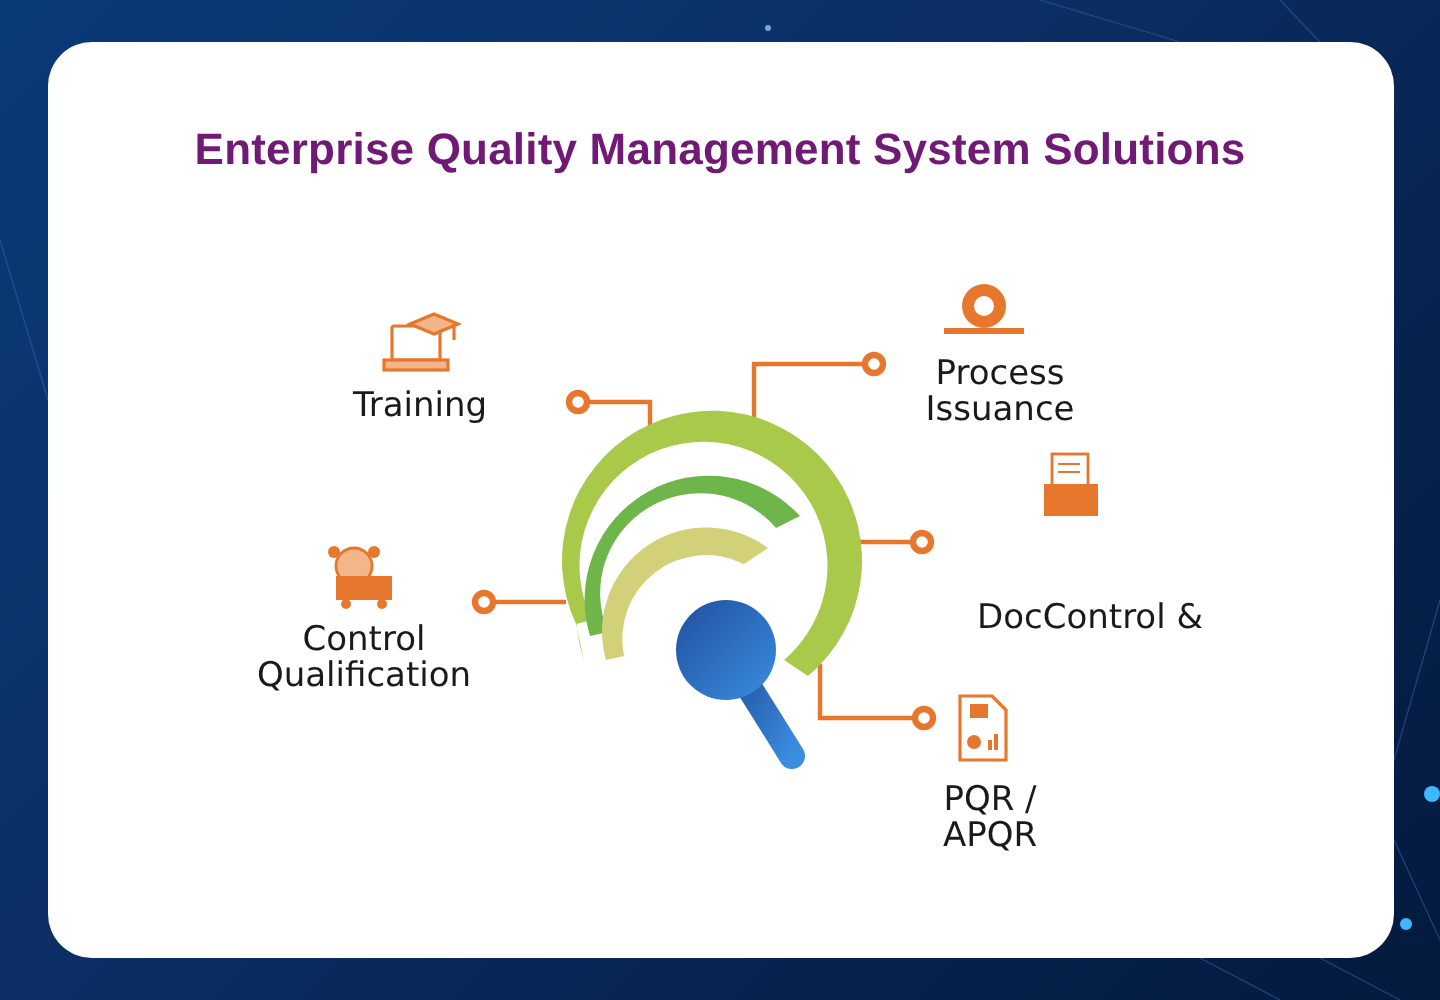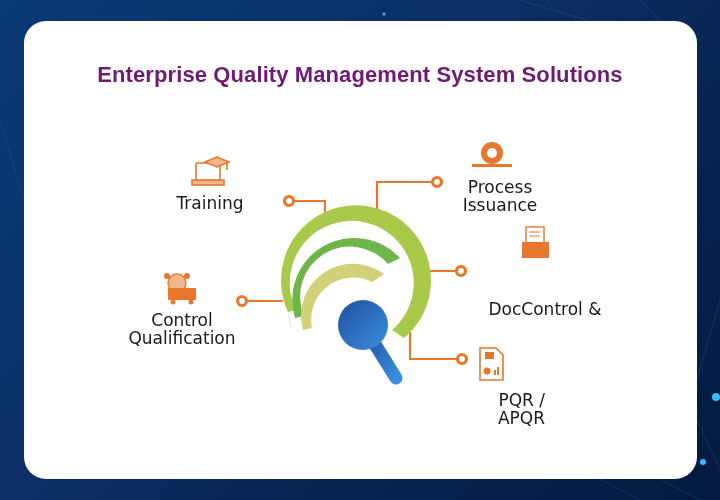--- a/index.html
+++ b/index.html
@@ -115,16 +115,16 @@
   <div>Process</div>
   <div>Issuance</div>
 </div>
 <div class="label" style="left:470px;top:268px;width:150px;margin-top:32px;">
   <div>DocControl &amp;</div>
 </div>
 <div class="label" style="left:112px;top:311px;width:140px;">
   <div>Control</div>
   <div>Qualification</div>
 </div>
-<div class="label" style="left:445px;top:391px;width:100px;text-align:right;">
+<div class="label" style="left:445px;top:391px;width:100px;">
   <div>PQR /</div>
   <div>APQR</div>
 </div>
 
 </body></html>

